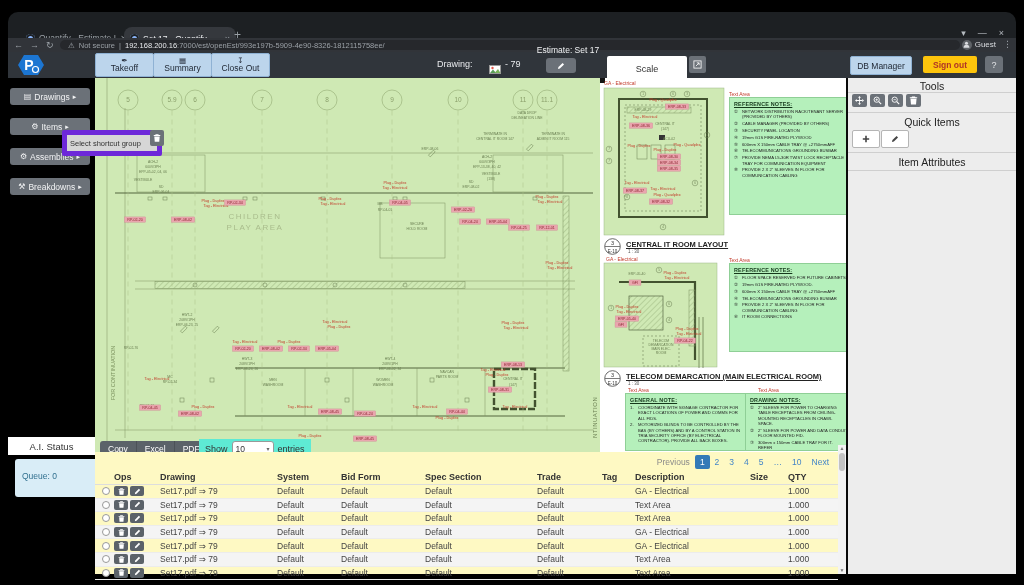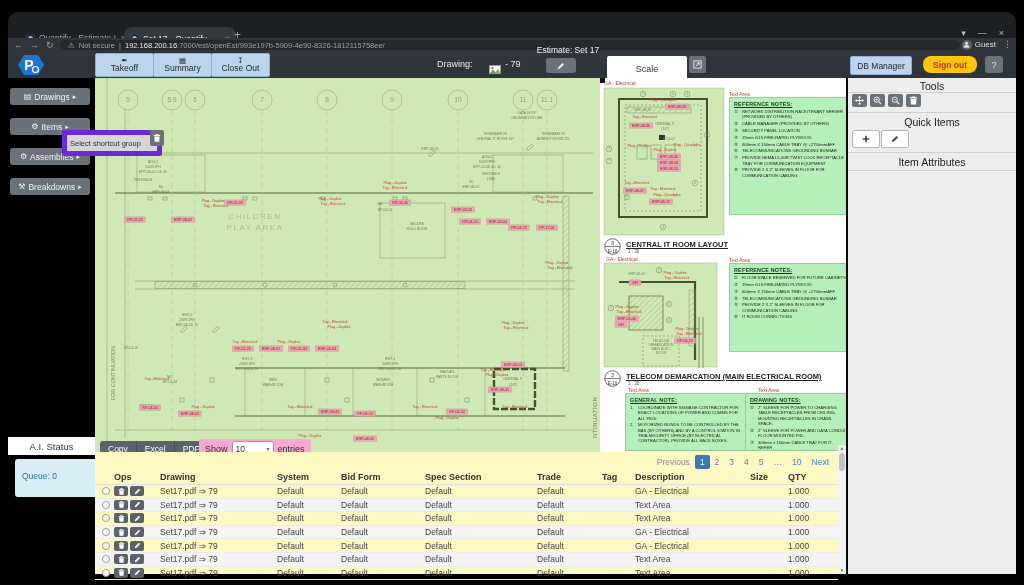--- a/index.html
+++ b/index.html
@@ -31,21 +31,21 @@
         display:flex;flex-direction:column;align-items:center;justify-content:center;font-size:8.5px;color:#1c2430;line-height:1.05;}
   .hbtn .ic{font-size:7.5px;color:#2a3240;}
   #drawlabel{left:437px;top:59px;color:#e7e9ec;font-size:9px;}
   #drawicon{left:489px;top:60px;width:12px;height:9px;}
   #drawval{left:505px;top:59px;color:#e7e9ec;font-size:9px;}
   #estlabel{left:520px;top:45px;width:96px;text-align:center;color:#f0f2f4;font-size:8.5px;z-index:5;}
   #pencilbtn{left:546px;top:58px;width:30px;height:15px;background:#6b7178;border-radius:3px;display:flex;align-items:center;justify-content:center;color:#fff;}
   #scalebtn{left:607px;top:56px;width:80px;height:25px;background:#fff;border-radius:2px;display:flex;align-items:center;justify-content:center;font-size:9px;color:#333;}
   #scaleopt{left:689px;top:56px;width:17px;height:17px;background:#6b7178;border-radius:2px;display:flex;align-items:center;justify-content:center;color:#fff;}
   #dbbtn{left:850px;top:56px;width:60px;height:17px;background:#bcd5ec;border:1px solid #8fb2d4;border-radius:2px;display:flex;align-items:center;justify-content:center;font-size:8.5px;color:#1c2430;}
-  #signout{left:923px;top:56px;width:54px;height:17px;background:#fec50c;border-radius:8px;display:flex;align-items:center;justify-content:center;font-size:8.5px;font-weight:bold;color:#b03427;}
+  #signout{left:923px;top:56px;width:54px;height:17px;background:#fec50c;border-radius:2px;display:flex;align-items:center;justify-content:center;font-size:8.5px;font-weight:bold;color:#b03427;}
   #helpbtn{left:985px;top:56px;width:18px;height:17px;background:#6b7178;border-radius:3px;display:flex;align-items:center;justify-content:center;font-size:9px;color:#e2e4e6;}
   
   .sbtn{position:absolute;left:10px;width:80px;height:17px;background:#6b7178;border-radius:3px;
         display:flex;align-items:center;justify-content:center;gap:3px;color:#f2f3f4;font-size:8.5px;}
   .sbtn .ic{font-size:8px;}
   .sbtn .chev{font-size:7px;}
   #aihdr{left:8px;top:437px;width:87px;height:18px;background:#fff;display:flex;align-items:center;justify-content:center;font-size:9.5px;color:#333;}
   #aiqueue{left:15px;top:459px;width:80px;height:26px;background:#d9edf7;border-radius:3px;font-size:8.5px;color:#31708f;padding:12px 0 0 7px;}
   
   #centerbg{left:95px;top:78px;width:751px;height:496px;background:#fff;}
@@ -61,21 +61,21 @@
   .dtitle{position:absolute;display:flex;align-items:flex-start;gap:5px;}
   .ttext{font-size:7.5px;font-weight:bold;color:#222;text-decoration:underline;white-space:nowrap;margin-top:2px;}
   .tscale{position:absolute;left:24px;top:11px;font-size:4.5px;color:#555;}
   #vcontin{left:592px;top:388px;width:10px;height:58px;color:#6a7f52;font-size:6px;
            writing-mode:vertical-rl;transform:rotate(180deg);text-align:center;letter-spacing:.5px;}
   
   #copygrp{left:100px;top:441px;display:flex;}
   .cbtn{height:15px;background:#5b6269;color:#fff;font-size:8.5px;display:flex;align-items:center;padding:0 8px;border-right:1px solid #4b5157;}
   .cbtn:first-child{border-radius:3px 0 0 3px;}
   .cbtn:last-child{border-radius:0 3px 3px 0;border-right:none;}
-  #showchip{left:199px;top:439px;height:19px;background:#f9a8d4;display:flex;align-items:center;gap:4px;padding:0 6px;font-size:9px;color:#333;}
+  #showchip{left:199px;top:439px;height:19px;background:#5eead4;display:flex;align-items:center;gap:4px;padding:0 6px;font-size:9px;color:#333;}
   #showsel{width:34px;height:14px;border:1px solid #999;border-radius:3px;background:#fff;font-size:8.5px;color:#333;display:flex;align-items:center;justify-content:space-between;padding:0 3px;}
   #tablewrap{left:95px;top:452px;width:743px;height:122px;background:#fef9c3;}
   #pag{position:absolute;top:1px;right:4px;display:flex;align-items:center;height:17px;font-size:8.5px;}
   .pg{padding:2px 5px;color:#4285c8;}
   .pg.prev{color:#8a8a8a;}
   .pg.active{background:#337ab7;color:#fff;border-radius:2px;}
   .trow,#thead{display:grid;grid-template-columns:14px 46px 117px 64px 84px 112px 65px 33px 115px 38px auto;align-items:center;padding-left:5px;}
   #thead{height:14px;font-size:9px;font-weight:bold;color:#333;border-bottom:1px solid #ddd;margin-top:18px;}
   .trow{height:12.6px;font-size:8.5px;color:#444;border-bottom:1px solid #ececec;}
   .trow:nth-child(even){background:#f4f4f4;}

